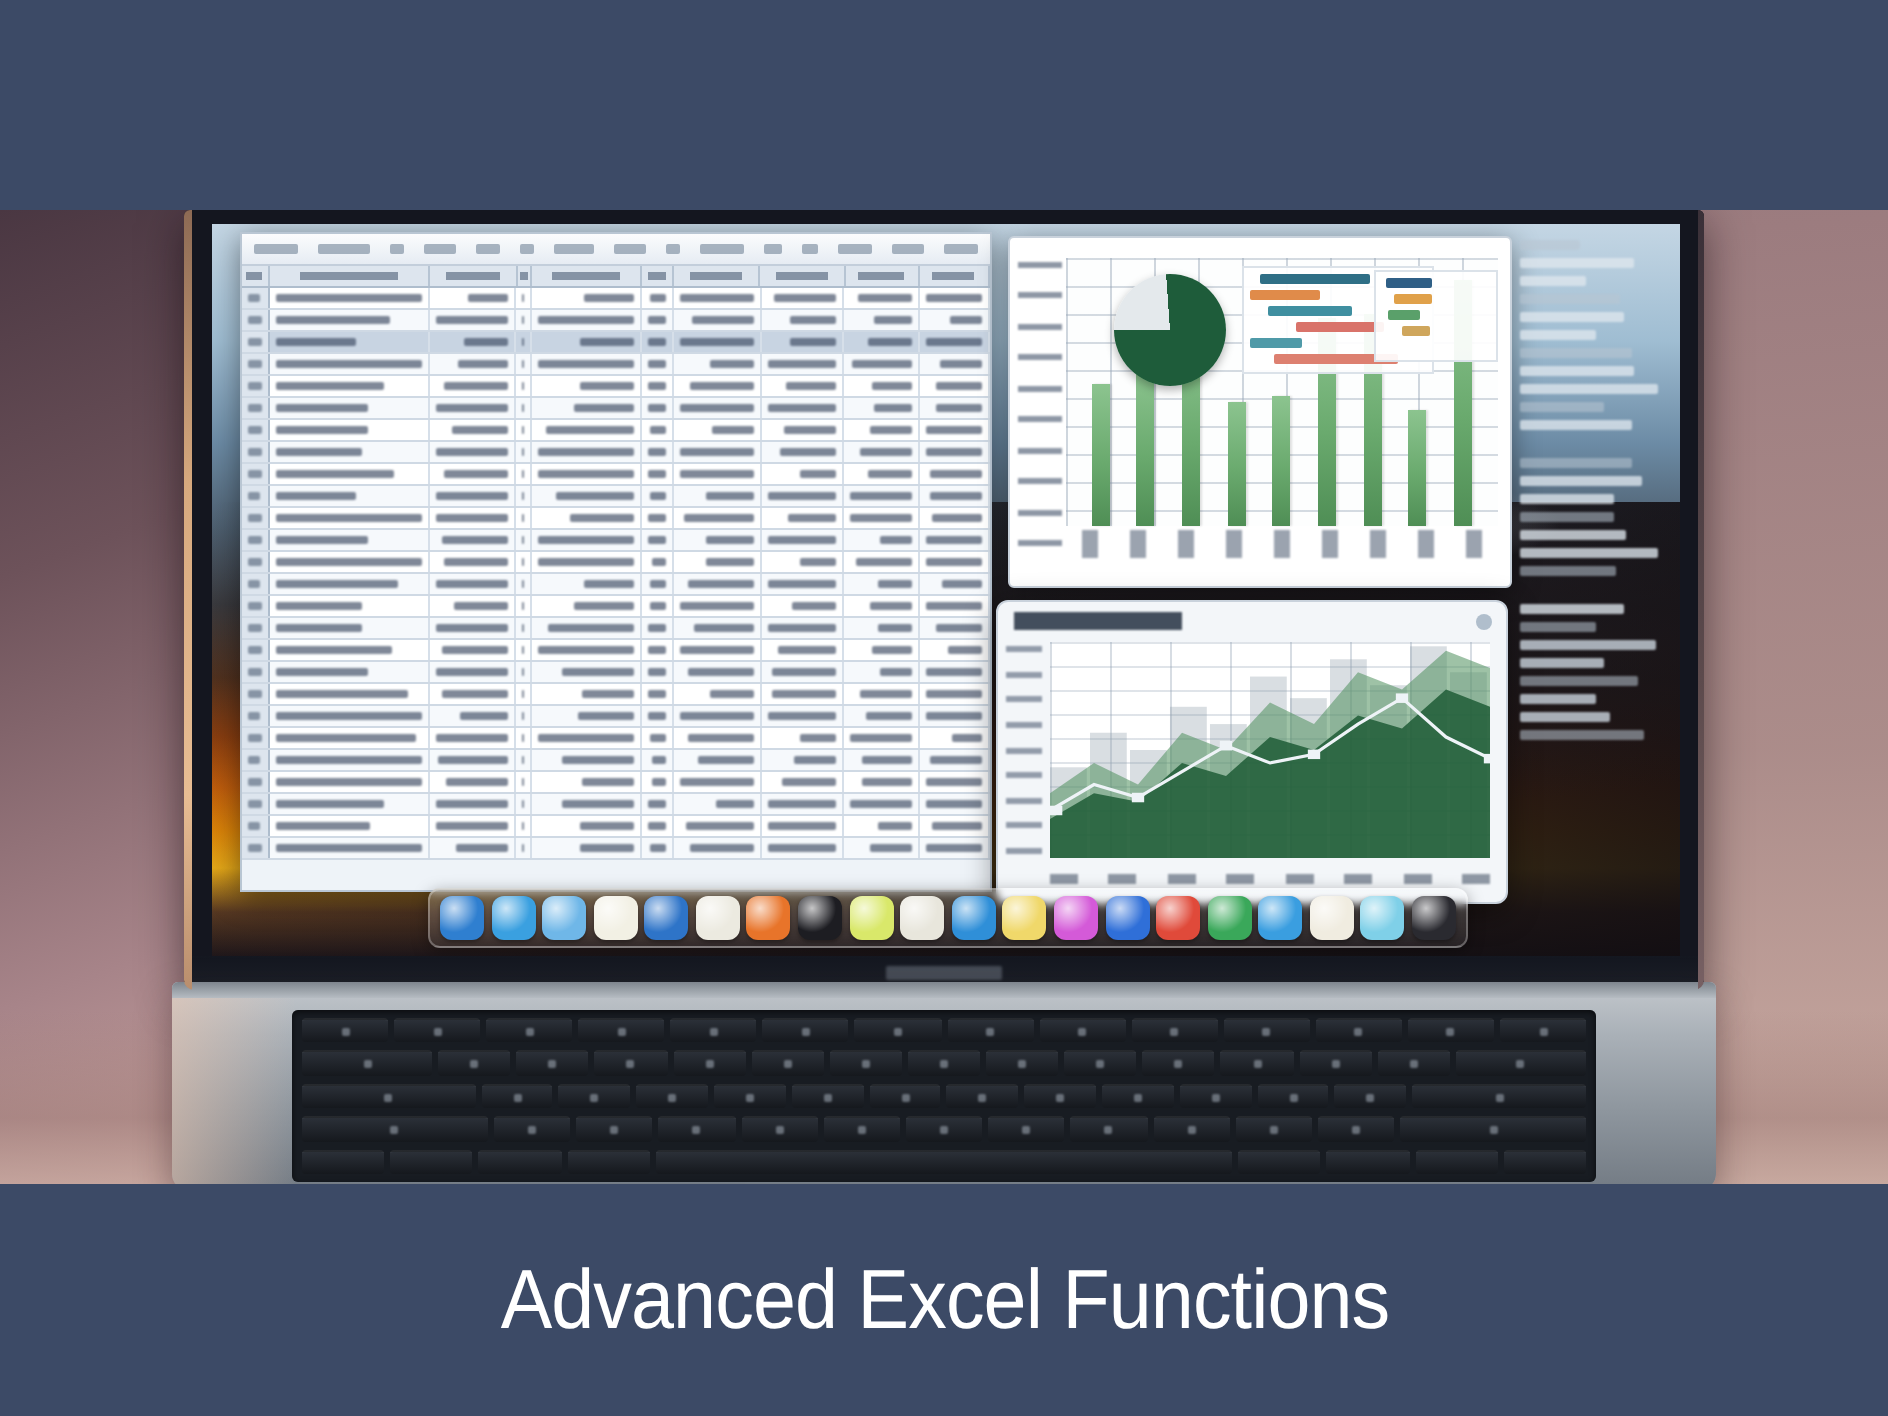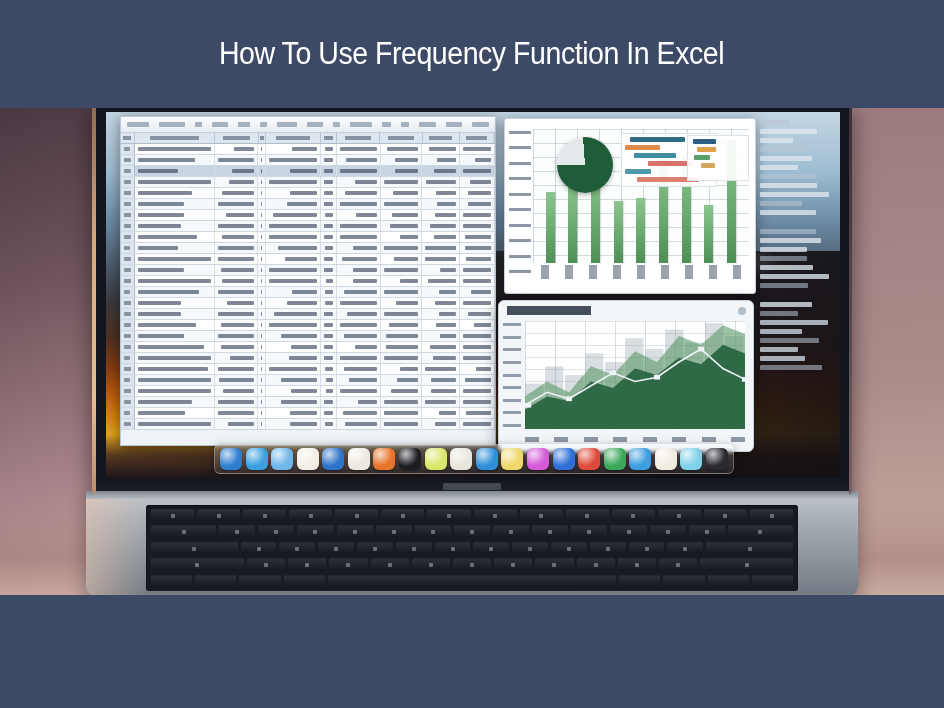--- a/index.html
+++ b/index.html
@@ -1736,18 +1736,18 @@
               <div class="key"></div>
               <div class="key"></div>
             </div>
           </div>
         <div class="trackpad-hint"></div>
       </div>
 
     </div>
   </div>
 
-  <div class="banner" id="banner-top">
-    <div class="banner-title" id="title-top">How To Use Frequency Function In Excel</div>
+
+  <div class="banner" id="banner-bottom">
+    <div class="banner-title" id="title-bottom">Advanced Excel Functions</div>
   </div>
 
-
 </div>
 
 </body></html>

